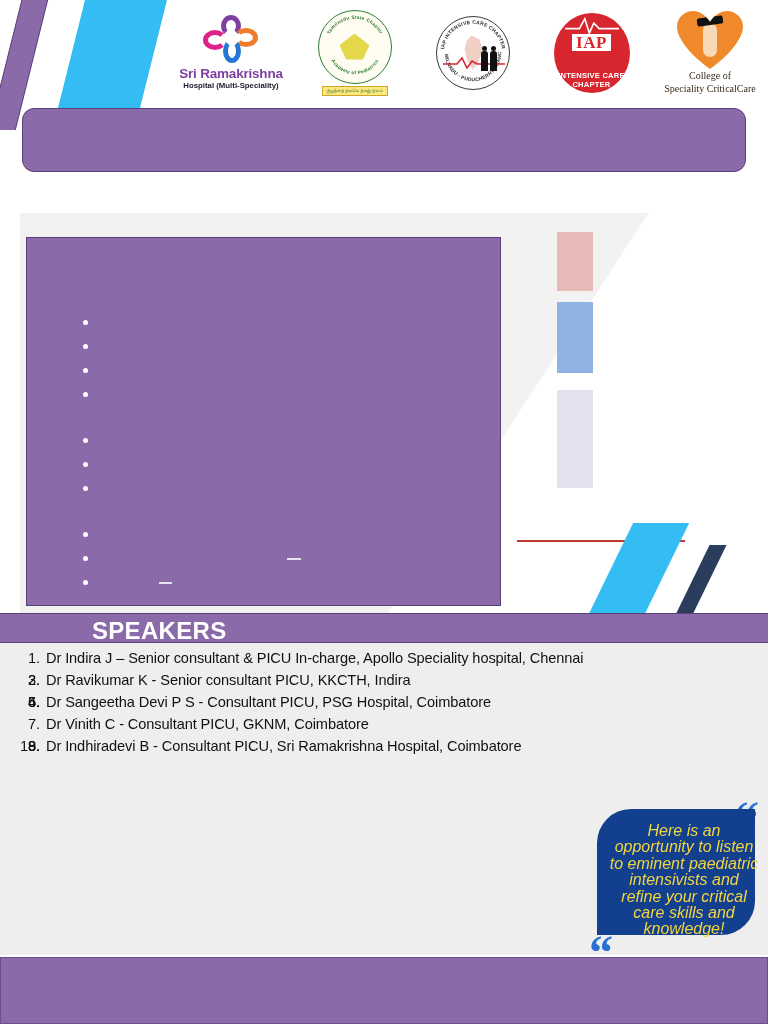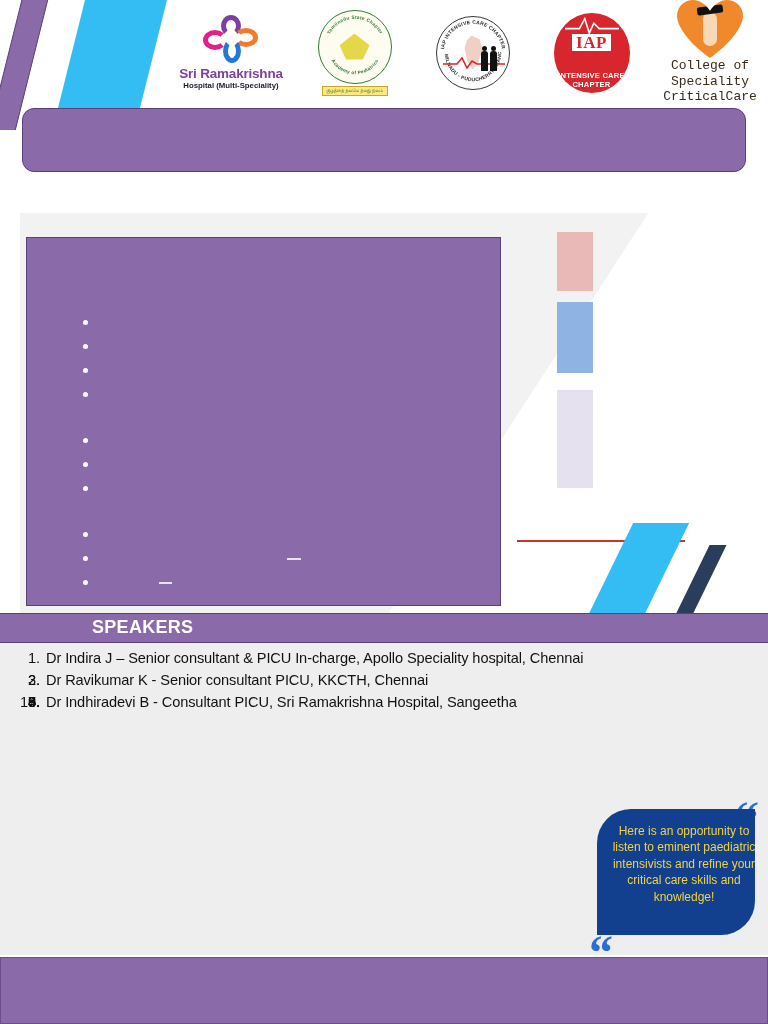--- a/index.html
+++ b/index.html
@@ -74,21 +74,21 @@
   .iap-word { font-family:"Liberation Serif", serif; font-size:17px; font-weight:700;
               background:#fff; color:#d8262f; padding:0 4px; line-height:1.05; letter-spacing:.5px; }
   .iap-l1 { font-size:7.6px; font-weight:700; margin-top:20px; letter-spacing:.2px; }
   .iap-l2 { font-size:7.6px; font-weight:700; letter-spacing:.2px; }
 
   
   .heart { width:66px; height:58px; background:#f0892c; position:relative;
            clip-path: path("M33 58 C 8 40, 0 24, 0 16 C 0 6, 8 0, 16 0 C 24 0, 30 6, 33 11 C 36 6, 42 0, 50 0 C 58 0, 66 6, 66 16 C 66 24, 58 40, 33 58 Z"); }
   .baby { position:absolute; left:26px; top:12px; width:14px; height:34px; background:#f7d9b8; border-radius:7px; }
   .cap { position:absolute; left:20px; top:6px; width:26px; height:8px; background:#111; border-radius:2px; transform: rotate(-8deg); }
-  .college-txt { font-family:Liberation Mono, monospace; font-size:13px; color:#3a2a1a; text-align:center; line-height:1.15; margin-top:1px; }
+  .college-txt { font-family:Liberation Serif, serif; font-size:10px; color:#3a2a1a; text-align:center; line-height:1.15; margin-top:1px; }
 
   
   .titlebar {
     position:absolute; left:22px; top:108px; width:724px; height:64px;
     background:#8a6aa8; border:1.8px solid #5b3f78; border-radius:12px;
   }
 
   
   .panel {
     position:absolute; left:20px; top:213px; width:748px; height:401px;
@@ -128,21 +128,21 @@
     transform: skewX(-26deg);
   }
 
   
   .speakers-header {
     position:absolute; left:0; top:613px; width:768px; height:30px;
     background:#8a6aa8; border-top:1.5px solid #5b3f78; border-bottom:1.5px solid #5b3f78;
   }
   .speakers-title {
     position:absolute; left:92px; top:617px;
-    font-size:18px; font-weight:700; color:#ffffff; letter-spacing:.3px;
+    font-size:24px; font-weight:700; color:#ffffff; letter-spacing:.3px;
   }
   .speakers-list {
     position:absolute; left:0; top:643px; width:768px; height:312px;
     background:#eeeeee;
     padding:4px 0 0 0;
   }
   .speakers-list ol { list-style:none; }
   .sp-item {
     position:relative;
     padding-left:46px; padding-right:180px;
@@ -169,21 +169,21 @@
 
   
   .quote-wrap { position:absolute; left:589px; top:805px; width:172px; height:150px; }
   .quote-box {
     position:absolute; left:8px; top:4px; width:158px; height:126px;
     background:#133f8f;
     border-radius:34px 0 34px 0;
   }
   .quote-text {
     position:absolute; left:12px; top:14px; width:150px;
-    color:#f0d441; font-size:12px; line-height:16.4px; text-align:center;
+    color:#f0d441; font-size:16px; line-height:16.4px; text-align:center;font-style:italic;
   }
   .qmark { position:absolute; color:#2a6fd4; font-family:"Liberation Serif", serif;
            font-size:48px; font-weight:700; line-height:1; }
   .qmark-tr { right:2px; top:-10px; }
   .qmark-bl { left:0px; bottom:-22px; }
 
   
   .bottombar {
     position:absolute; left:0; top:957px; width:768px; height:67px;
     background:#8a6aa8; border:1.5px solid #6b4f8a;
@@ -316,43 +316,45 @@
     <ol>
       <li class="sp-item">
         <span class="sp-num">1.</span>
         <span>Dr Indira J – Senior consultant &amp; PICU In-charge, Apollo Speciality hospital, Chennai</span>
       </li>
       <li class="sp-item">
         <span class="sp-num">2.</span>
       </li>
       <li class="sp-item">
         <span class="sp-num">3.</span>
-        <span>Dr Ravikumar K - Senior consultant PICU, KKCTH, Chennai</span>
+        <span>Dr Ravikumar K - Senior consultant PICU, KKCTH, Indira</span>
       </li>
       <li class="sp-item">
         <span class="sp-num">4.</span>
       </li>
       <li class="sp-item">
         <span class="sp-num">5.</span>
       </li>
       <li class="sp-item">
         <span class="sp-num">6.</span>
+        <span>Dr Sangeetha Devi P S - Consultant PICU, PSG Hospital, Coimbatore</span>
       </li>
       <li class="sp-item">
         <span class="sp-num">7.</span>
+        <span>Dr Vinith C - Consultant PICU, GKNM, Coimbatore</span>
       </li>
       <li class="sp-item">
         <span class="sp-num">8.</span>
       </li>
       <li class="sp-item">
         <span class="sp-num">9.</span>
       </li>
       <li class="sp-item">
         <span class="sp-num">18.</span>
-        <span>Dr Indhiradevi B - Consultant PICU, Sri Ramakrishna Hospital, Sangeetha</span>
+        <span>Dr Indhiradevi B - Consultant PICU, Sri Ramakrishna Hospital, Coimbatore</span>
       </li>
     </ol>
   </div>
 
 
   <div class="quote-wrap">
     <div class="qmark qmark-tr">“</div>
     <div class="quote-box">
       <div class="quote-text">Here is an opportunity to listen to eminent paediatric intensivists and refine your critical care skills and knowledge!</div>
     </div>

